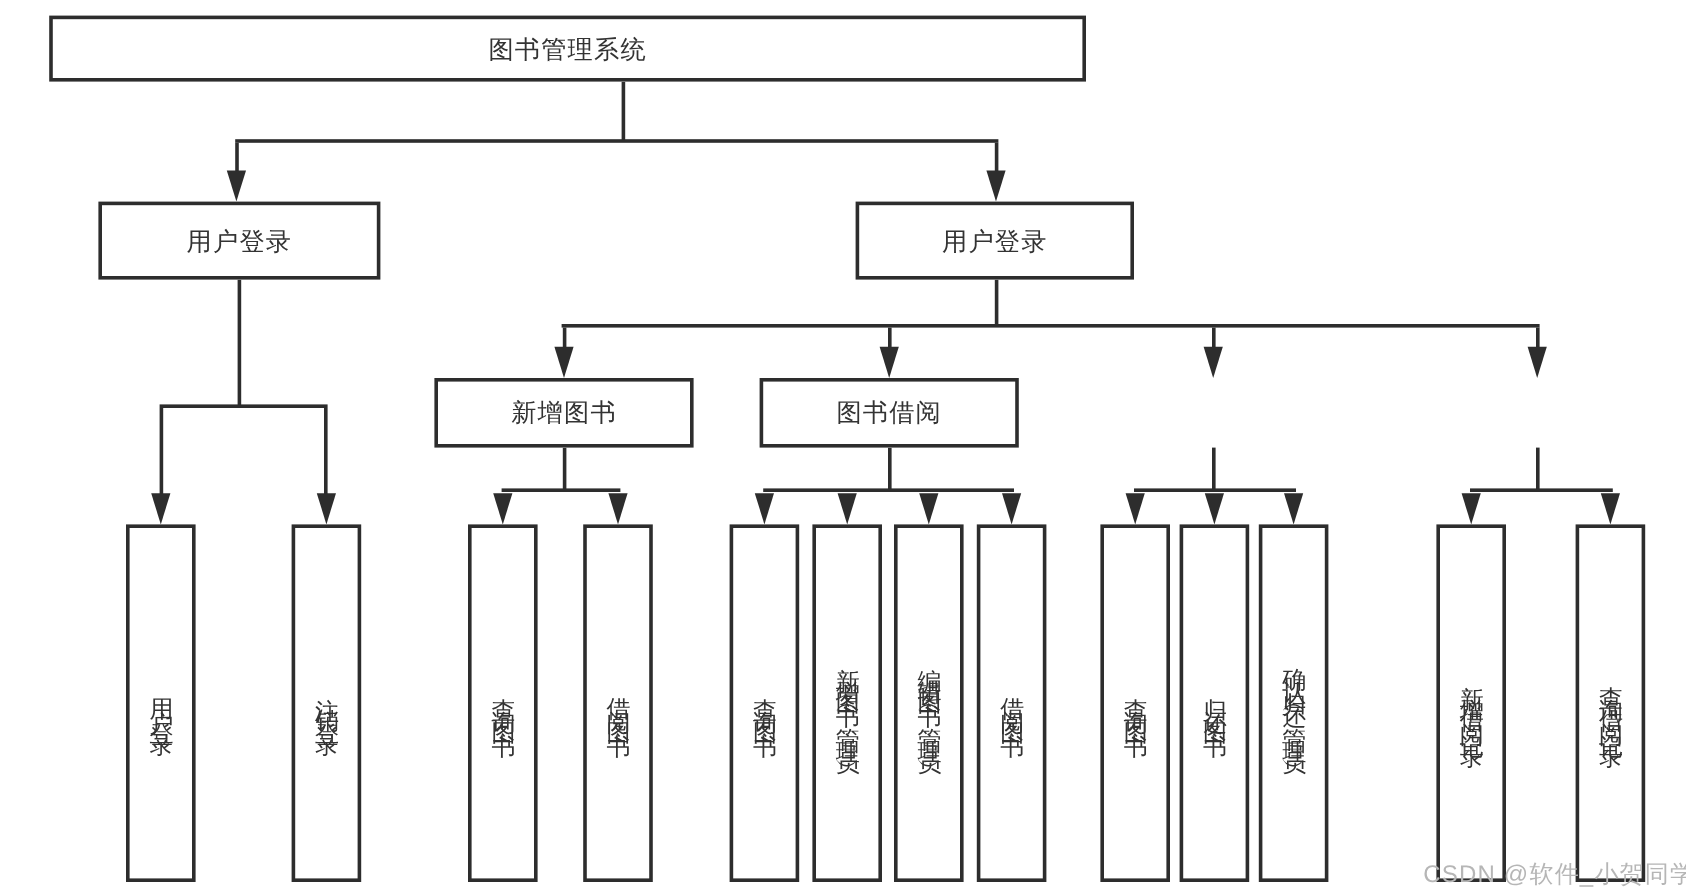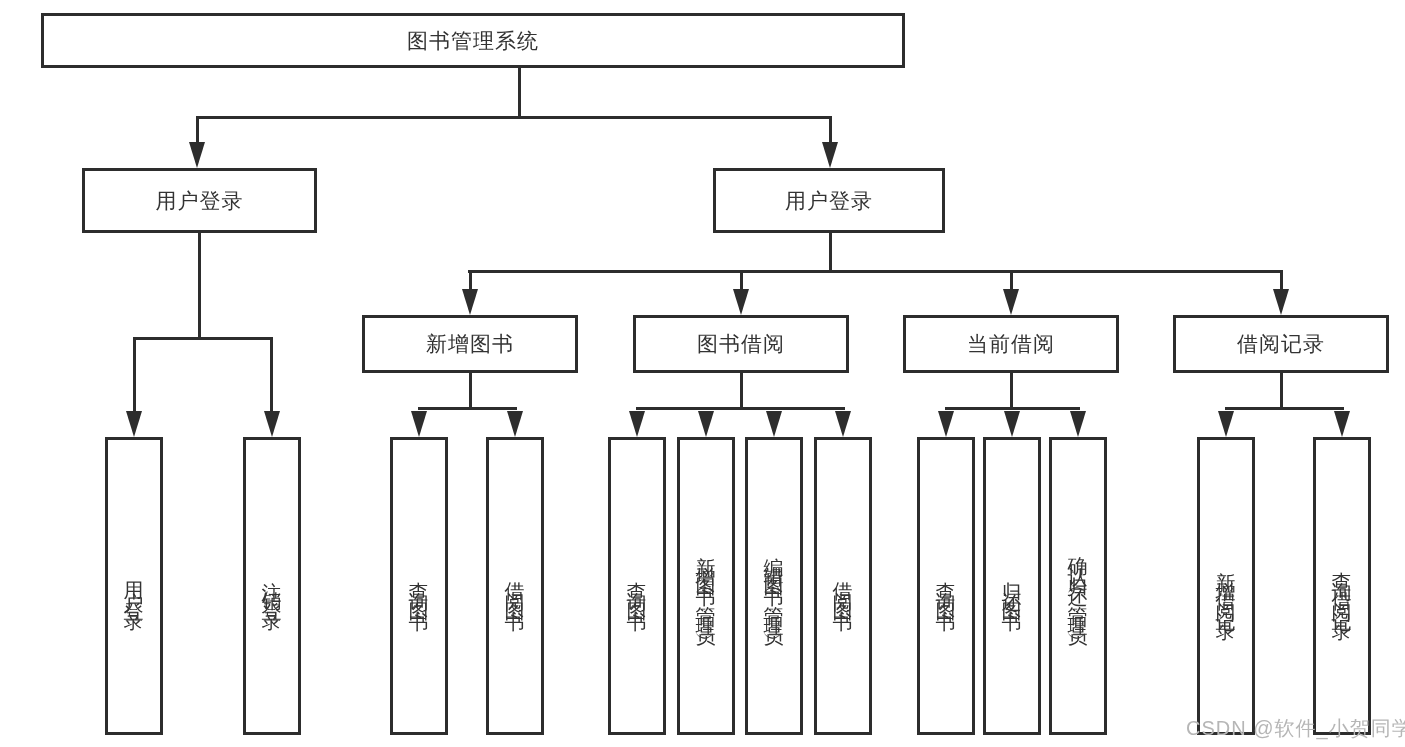--- a/index.html
+++ b/index.html
@@ -88,22 +88,20 @@
   <div class="arrow" style="left:462px;top:289px;"></div>
   <div class="vline" style="left:740px;top:273px;height:18px;"></div>
   <div class="arrow" style="left:733px;top:289px;"></div>
   <div class="vline" style="left:1010px;top:273px;height:18px;"></div>
   <div class="arrow" style="left:1003px;top:289px;"></div>
   <div class="vline" style="left:1280px;top:273px;height:18px;"></div>
   <div class="arrow" style="left:1273px;top:289px;"></div>
 
   <div class="box" style="left:362px;top:315px;width:216px;height:58px;">新增图书</div>
   <div class="box" style="left:633px;top:315px;width:216px;height:58px;">图书借阅</div>
-  <div class="box" style="left:903px;top:315px;width:216px;height:58px;">当前借阅</div>
-  <div class="box" style="left:1173px;top:315px;width:216px;height:58px;">借阅记录</div>
 
   <div class="vline" style="left:469px;top:373px;height:35px;"></div>
   <div class="hline" style="left:418px;top:407px;width:99px;"></div>
   <div class="arrow" style="left:411px;top:411px;"></div>
   <div class="arrow" style="left:507px;top:411px;"></div>
 
   <div class="vline" style="left:740px;top:373px;height:35px;"></div>
   <div class="hline" style="left:636px;top:407px;width:209px;"></div>
   <div class="arrow" style="left:629px;top:411px;"></div>
   <div class="arrow" style="left:698px;top:411px;"></div>

